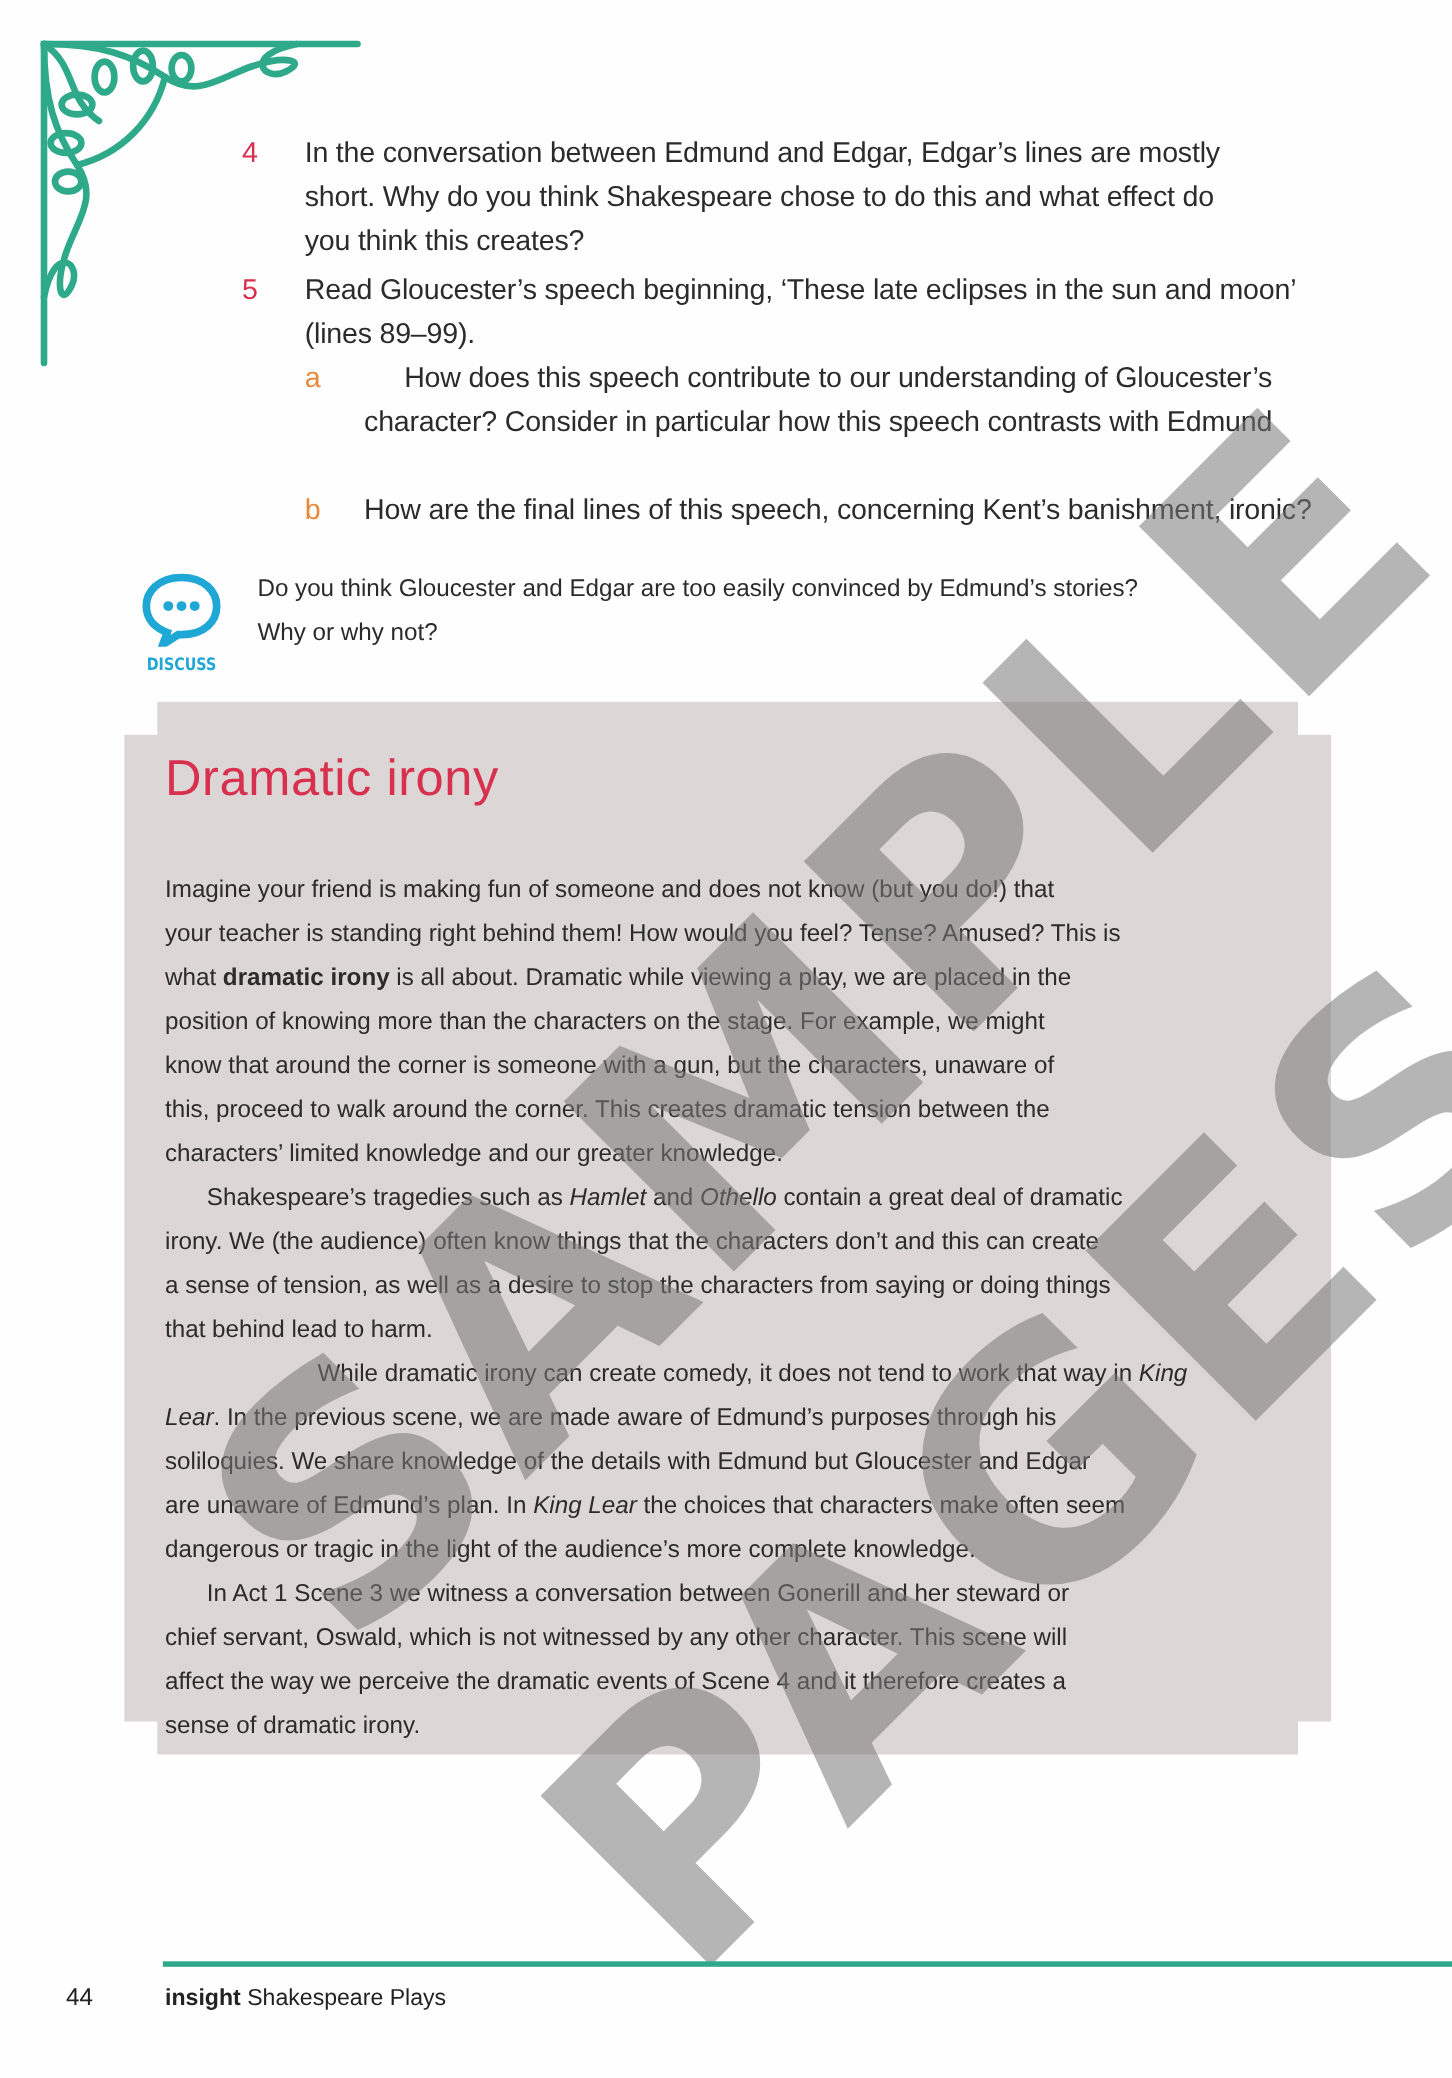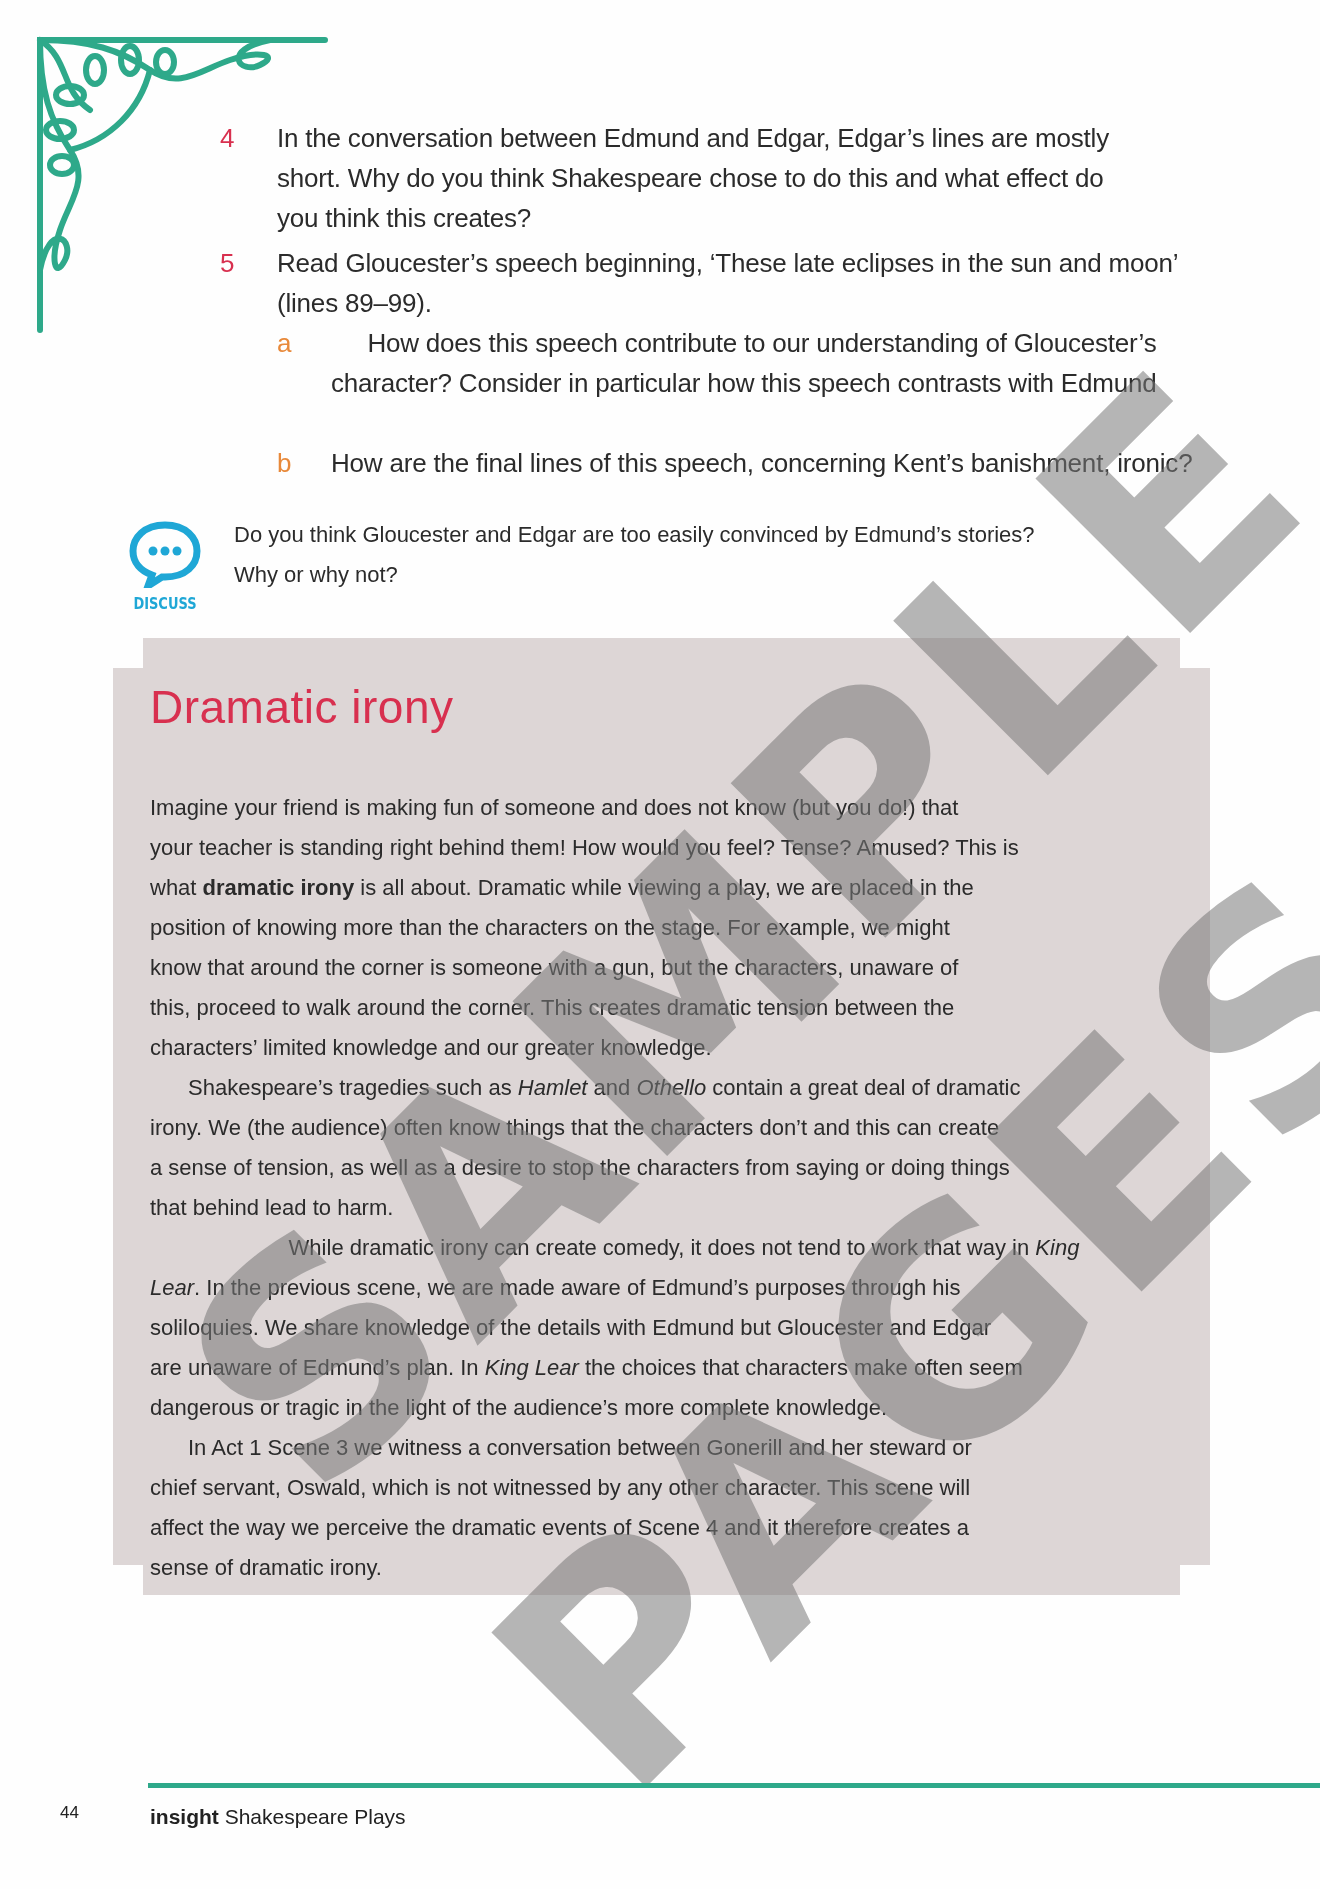--- a/index.html
+++ b/index.html
@@ -18,21 +18,21 @@
   .box-outer { position: absolute; left: 113px; top: 668px; width: 1097px; height: 897px; background: #ddd6d6; }
   .box-inner { position: absolute; left: 143px; top: 638px; width: 1037px; height: 957px; background: #ddd6d6; }
   .box-title { position: absolute; left: 150px; top: 680px; font-size: 46px; color: #d8304f; letter-spacing: 0.5px; }
   .box-body { position: absolute; left: 150px; top: 788px; width: 1030px; font-size: 22px; line-height: 40px; color: #2b2b2b; }
   .box-body p { margin: 0; }
   .box-body .line { display: block; white-space: nowrap; }
   .watermark { position: absolute; color: rgba(120,120,120,0.55); font-family: "DejaVu Sans", sans-serif; font-weight: bold; pointer-events: none; transform-origin: left top; letter-spacing: 10px; }
   .wm1 { left: 120px; top: 1310px; font-size: 300px; transform: rotate(-45deg); }
   .wm2 { left: 430px; top: 1610px; font-size: 300px; transform: rotate(-45deg); }
   .footer-rule { position: absolute; left: 148px; top: 1783px; width: 1172px; height: 5px; background: #2ea98a; }
-  .page-num { position: absolute; left: 60px; top: 1803px; font-size: 17px; color: #222; }
+  .page-num { position: absolute; left: 60px; top: 1803px; font-size: 22px; color: #222; }
   .footer-title { position: absolute; left: 150px; top: 1805px; font-size: 21px; color: #222; }
   .footer-title b { font-weight: bold; }
 </style>
 </head>
 <body>
 
 <svg class="corner" viewBox="0 0 310 310" fill="none" stroke="#2ea98a" stroke-width="6" stroke-linecap="round">
   <path d="M10 300 V 10 H 295"></path>
   <path d="M10 10 C 60 10, 90 20, 120 40 C 150 60, 170 40, 200 30 C 230 20, 250 25, 230 35 C 210 45, 190 20, 240 10"></path>
   <path d="M10 10 C 10 60, 20 90, 40 120 C 60 150, 40 170, 30 200 C 20 230, 25 250, 35 230 C 45 210, 20 190, 10 240"></path>

